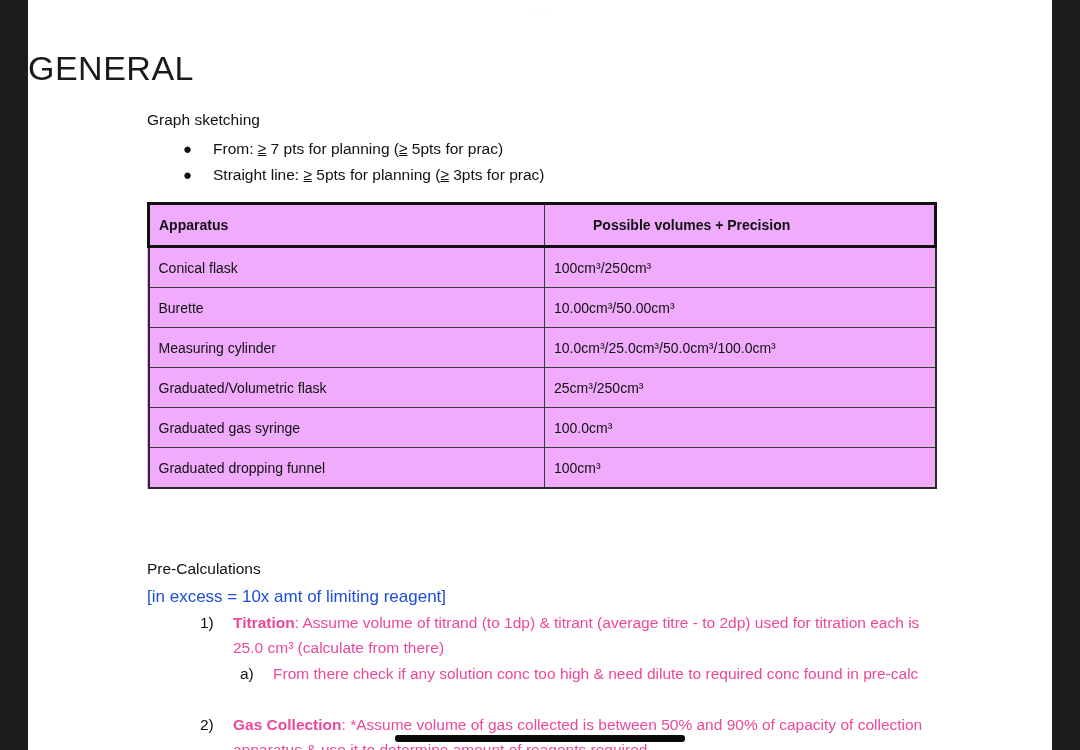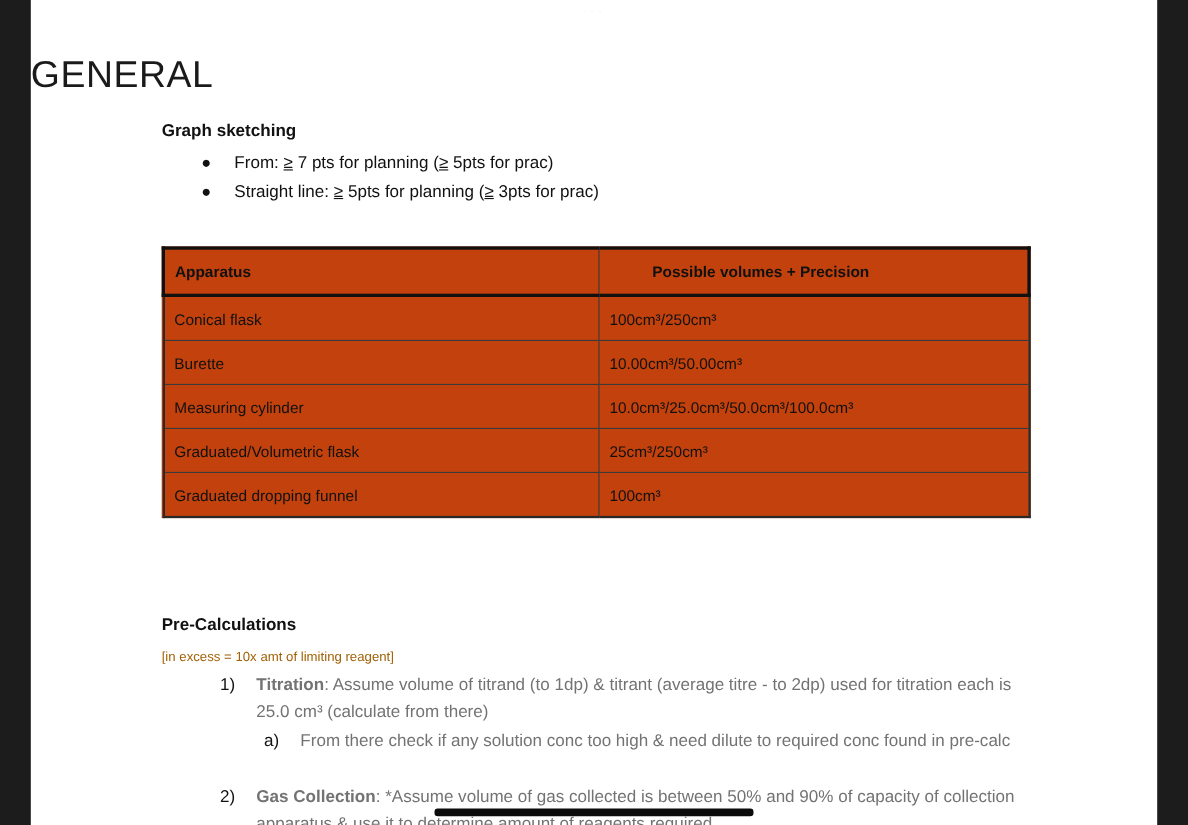--- a/index.html
+++ b/index.html
@@ -76,21 +76,21 @@
     font-size: 34px;
     font-weight: 400;
     letter-spacing: 0.5px;
     color: #1a1a1a;
     line-height: 40px;
   }
 
   .sec-heading {
     position: absolute;
     font-size: 15.5px;
-    font-weight: bold;
+    font-weight: normal;
     color: #111;
     line-height: 20px;
     white-space: nowrap;
   }
 
   #h-graph-sketching { left: 119px; top: 110px; }
   #h-pre-calc        { left: 119px; top: 559px; text-align: right; }
 
   
   #bullet-list {
@@ -118,25 +118,25 @@
     position: absolute;
     left: 66px;
     top: 0;
   }
   .gte { text-decoration: underline; }
 
   
   #apparatus-table {
     position: absolute;
     left: 119px;
-    top: 224px;
+    top: 202px;
     width: 787px;
     border-collapse: collapse;
     table-layout: fixed;
-    background: #c2410c;
+    background: #f0abfc;
   }
   #apparatus-table td, #apparatus-table th {
     border: 1px solid #3a3a3a;
     padding: 0 0 0 9px;
     height: 39px;
     font-size: 14px;
     text-align: left;
     vertical-align: middle;
     color: #111;
     font-weight: normal;
@@ -154,31 +154,31 @@
   #apparatus-table tbody td:last-child  { border-right: 2px solid #2a2a2a; }
   #apparatus-table tbody tr:last-child td { border-bottom: 2px solid #2a2a2a; }
   #apparatus-table col.c1 { width: 396px; }
   #apparatus-table col.c2 { width: 391px; }
 
   
   #bracket-note {
     position: absolute;
     left: 119px;
     top: 585px;
-    font-size: 12px;
+    font-size: 17px;
     line-height: 24px;
-    color: #a16207;
+    color: #1d4ed8;
     white-space: nowrap;
   }
 
   .num-item {
     position: absolute;
     font-size: 15.5px;
     line-height: 25px;
-    color: #737373;
+    color: #ec4899;
   }
   .num-marker {
     position: absolute;
     font-size: 15.5px;
     line-height: 25px;
     color: #111;
   }
   .num-body { display: block; }
   .num-body b { font-weight: bold; }
 
@@ -259,20 +259,24 @@
           </tr>
           <tr>
             <td>Measuring cylinder</td>
             <td>10.0cm³/25.0cm³/50.0cm³/100.0cm³</td>
           </tr>
           <tr>
             <td>Graduated/Volumetric flask</td>
             <td>25cm³/250cm³</td>
           </tr>
           <tr>
+            <td>Graduated gas syringe</td>
+            <td>100.0cm³</td>
+          </tr>
+          <tr>
             <td>Graduated dropping funnel</td>
             <td>100cm³</td>
           </tr>
         </tbody>
       </table>
 
       <div id="h-pre-calc" class="sec-heading">Pre-Calculations</div>
 
       <div id="bracket-note">[in excess = 10x amt of limiting reagent]</div>
 

